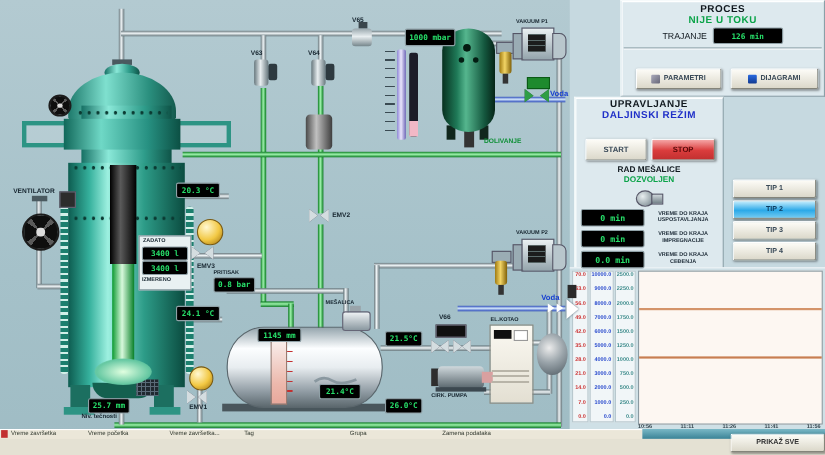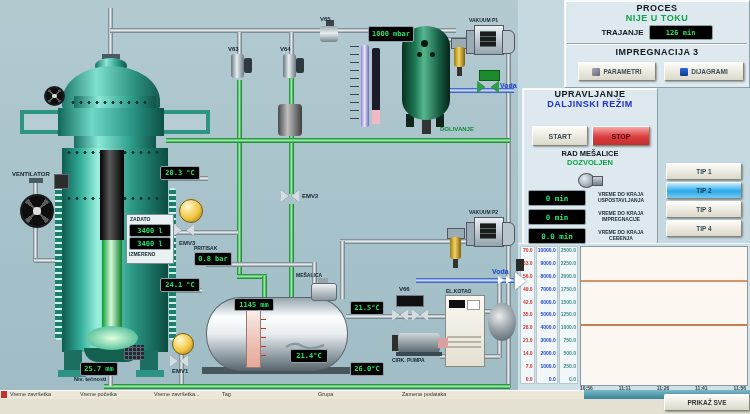--- a/index.html
+++ b/index.html
@@ -228,25 +228,24 @@
   <div class="disp" style="left:290px;top:349px;width:36px;height:12px;">21.4°C</div>
   <div class="disp" style="left:350px;top:301px;width:32px;height:12px;">21.5°C</div>
   <div class="disp" style="left:350px;top:362px;width:32px;height:12px;">26.0°C</div>
 
   <div class="abs" style="left:518px;top:0;width:232px;height:414px;background:#c6d9e0;z-index:3;"></div>
 
   <div class="panel" style="left:564px;top:0;width:184px;height:86px;">
     <div class="ptitle" style="margin-top:2px;">PROCES</div>
     <div class="ptitle" style="color:#0aa348;">NIJE U TOKU</div>
     <div style="display:flex;align-items:center;justify-content:center;gap:5px;margin-top:2px;">
-      <span style="font-size:8px;font-weight:bold;color:#10181e;">TRAJANJE</span>
+      <span style="font-size:8px;font-weight:normal;color:#10181e;">TRAJANJE</span>
       <span class="disp" style="position:static;width:62px;height:13px;">126 min</span>
     </div>
     <div style="height:1px;background:#94a8b0;margin:3px 2px 0;box-shadow:0 1px 0 #fff;"></div>
-    <div class="ptitle" style="margin-top:3px;">IMPREGNACIJA 3</div>
   </div>
   <div class="btn3d" style="left:578px;top:62px;width:76px;height:17px;">
     <span style="width:8px;height:8px;background:linear-gradient(135deg,#aab,#667);border-radius:1px;"></span>
     <span>PARAMETRI</span>
   </div>
   <div class="btn3d" style="left:664px;top:62px;width:78px;height:17px;">
     <span style="width:8px;height:8px;background:linear-gradient(180deg,#2a6ae0,#123a90);border-radius:1px;"></span>
     <span>DIJAGRAMI</span>
   </div>
 

